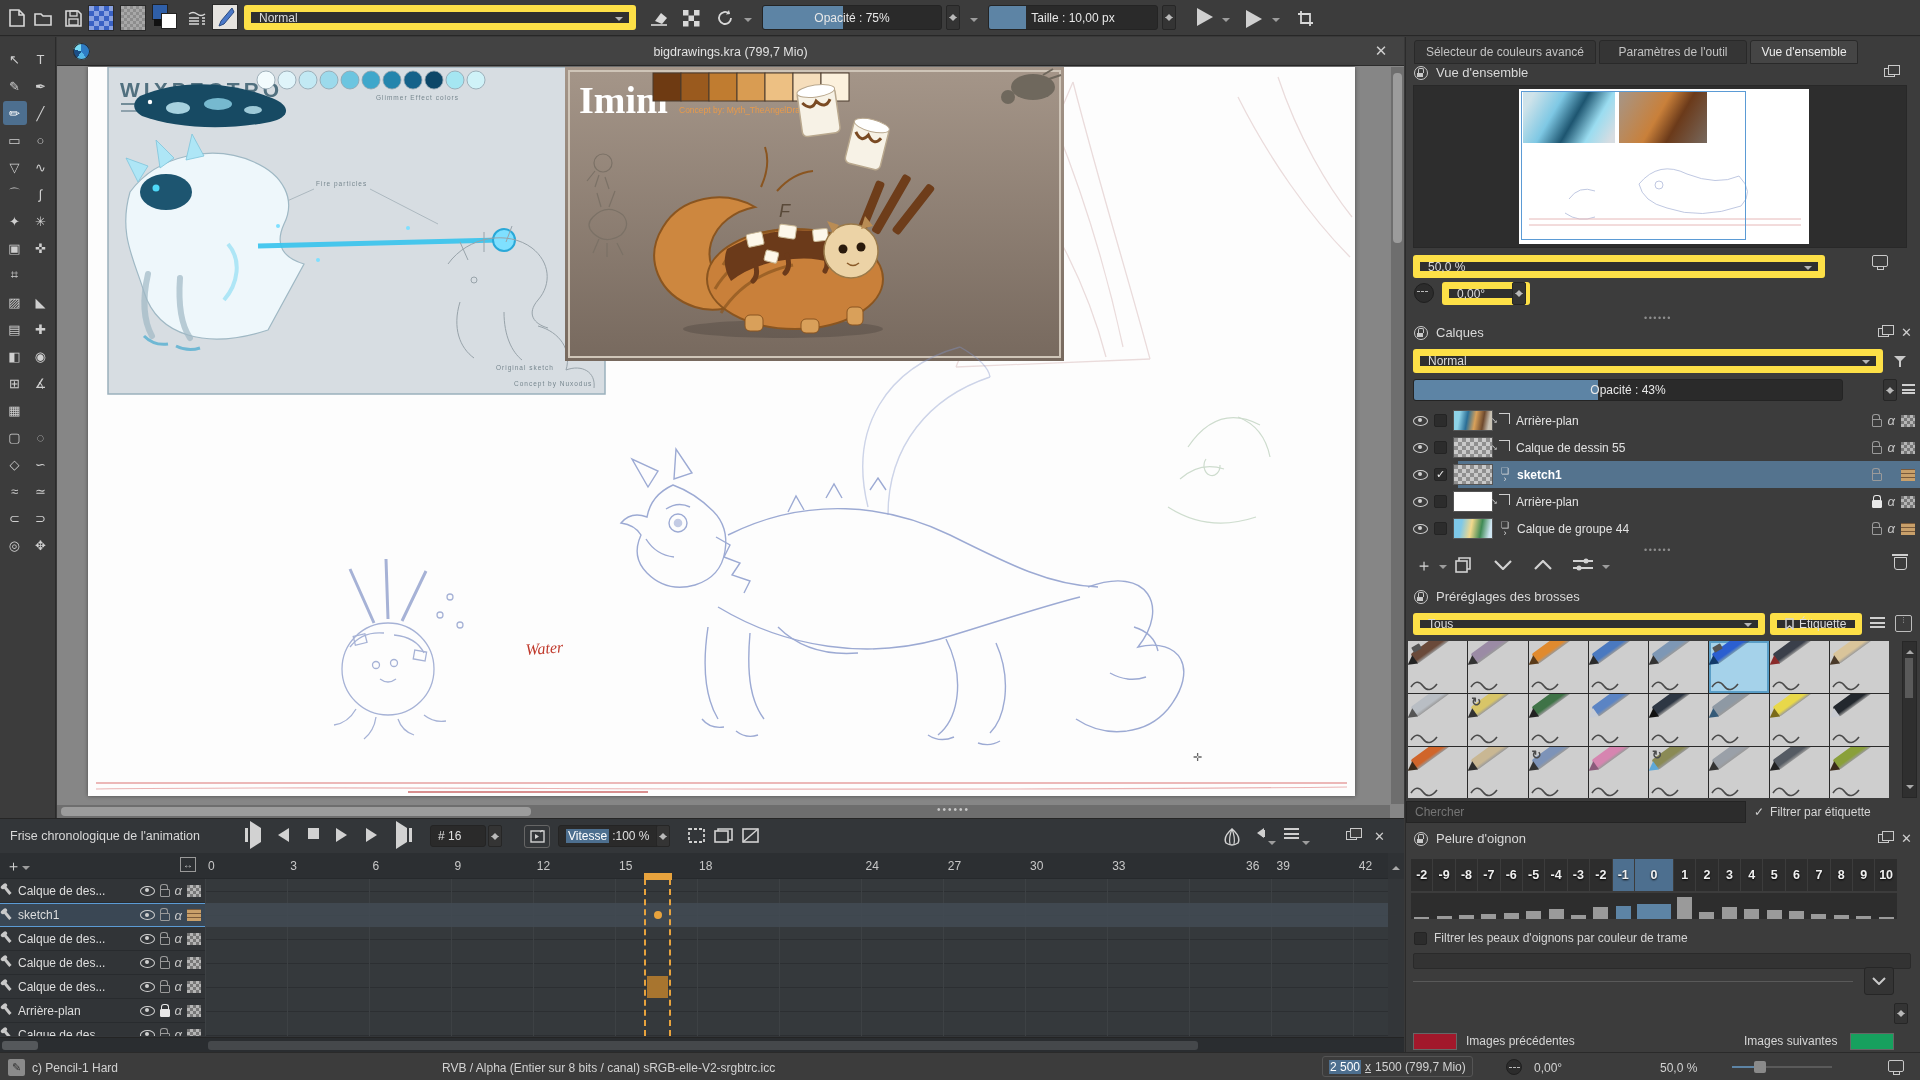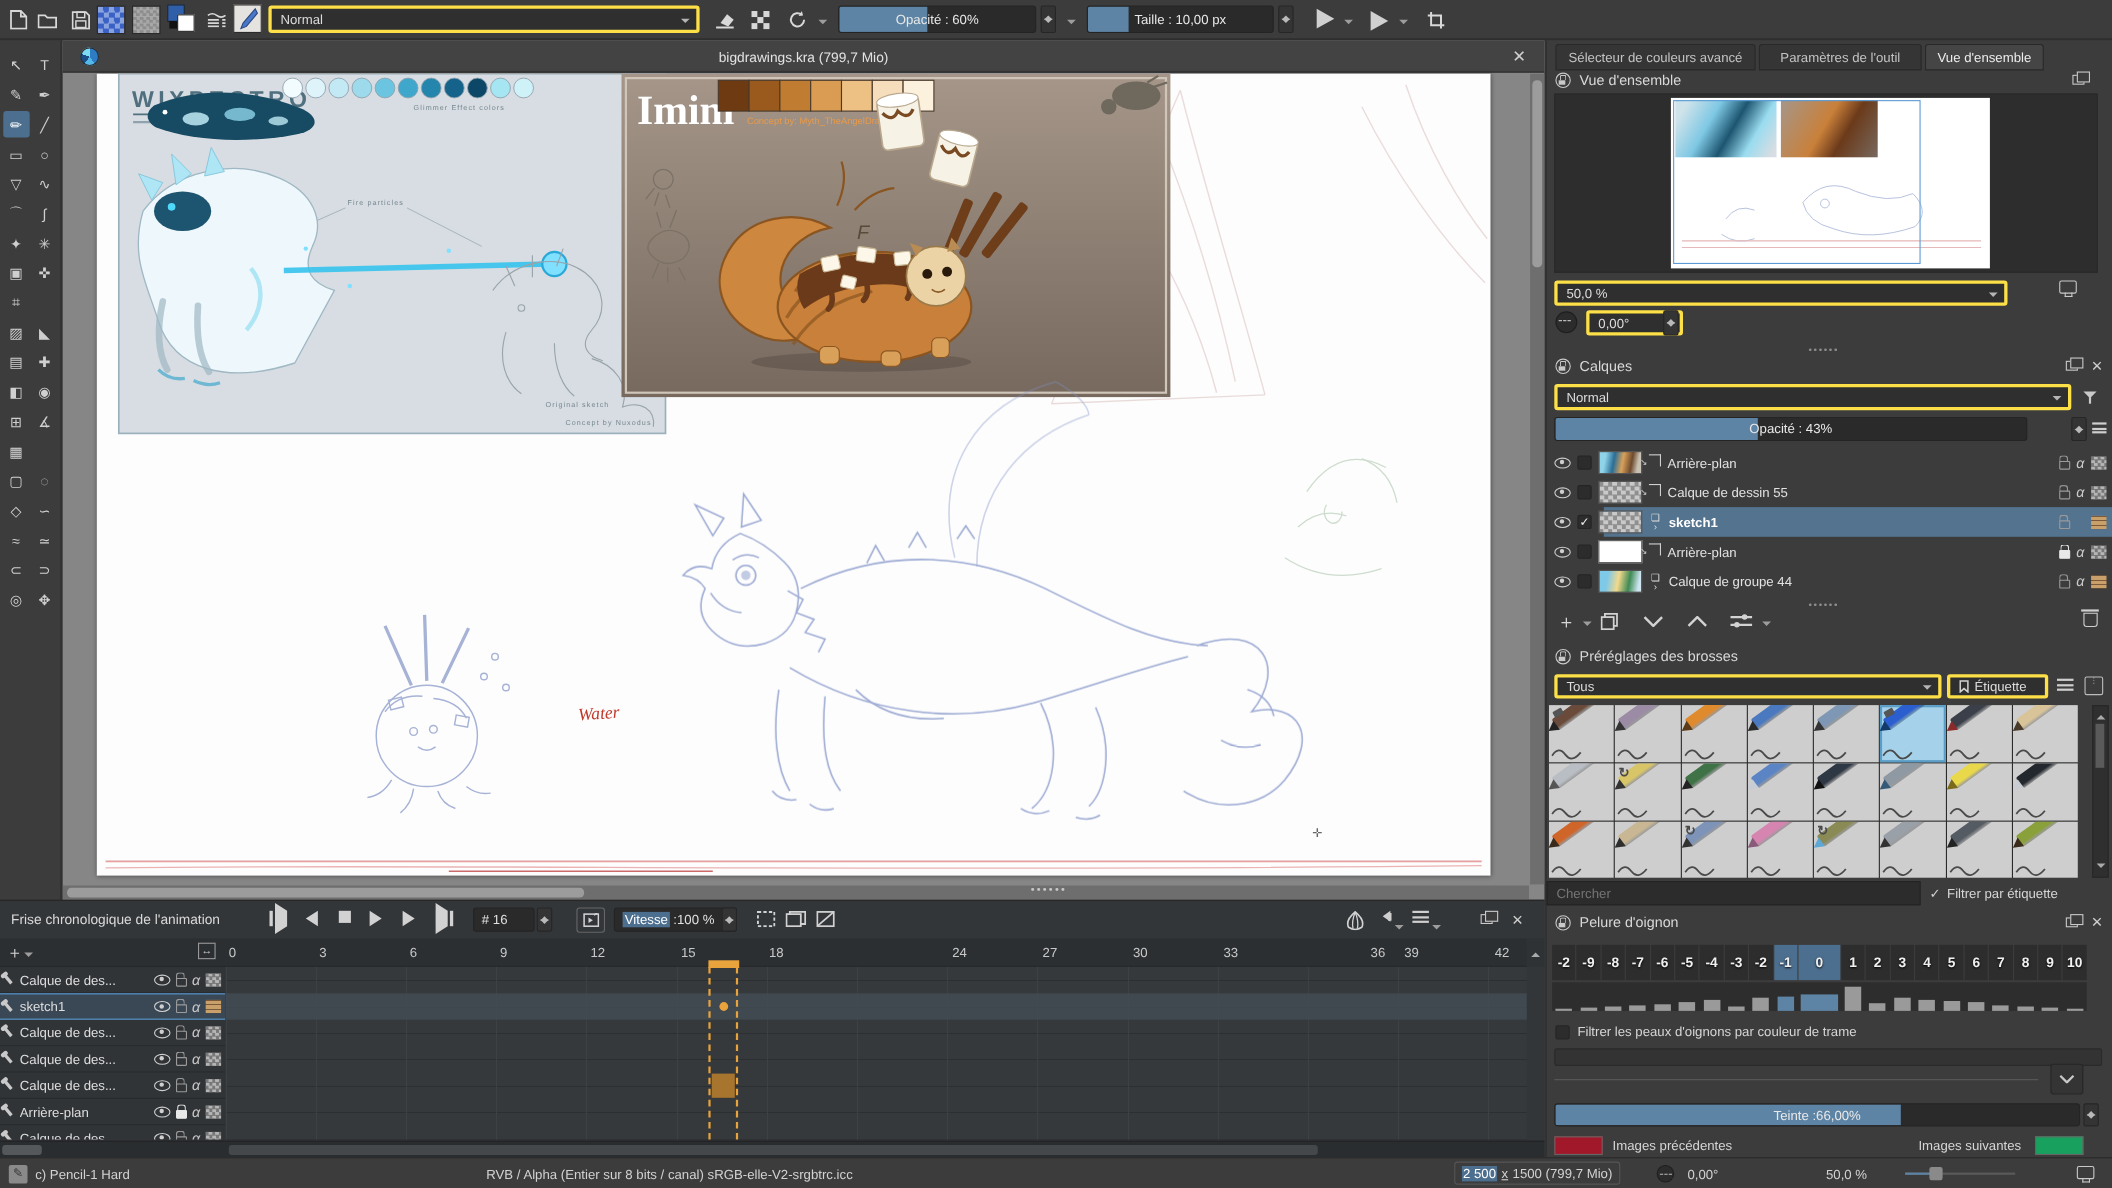--- a/index.html
+++ b/index.html
@@ -5,21 +5,21 @@
   * { margin:0; padding:0; box-sizing:border-box; }
   html,body { width:1920px; height:1080px; overflow:hidden; background:#393939;
     font-family:"Liberation Sans", sans-serif; font-size:12px; color:#d6d6d6; }
   .abs { position:absolute; }
   #app { position:relative; width:1920px; height:1080px; }
 
   
   #topbar { left:0; top:0; width:1920px; height:36px; background:#3c3c3c; border-bottom:1px solid #272727; }
   .tb-ico { position:absolute; top:7px; width:22px; height:22px; display:flex; align-items:center; justify-content:center; color:#d8d8d8; }
   .swatch { position:absolute; top:5px; width:26px; height:26px; border:1px solid #2a2a2a; }
-  .dropdown { position:absolute; background:#2f2f2f; border:3px solid #fde047; border-radius:3px; display:flex; align-items:center; padding:0 8px; color:#dcdcdc; }
+  .dropdown { position:absolute; background:#2f2f2f; border:7px solid #fde047; border-radius:3px; display:flex; align-items:center; padding:0 8px; color:#dcdcdc; }
   .dd-arrow { position:absolute; right:6px; width:0; height:0; border:4px solid transparent; border-top-color:#b5b5b5; top:50%; margin-top:-1px; }
   .slider { position:absolute; background:#2a2a2a; border:1px solid #242424; border-radius:3px; overflow:hidden; }
   .slider .fill { position:absolute; left:0; top:0; bottom:0; background:#5d84a5; }
   .slider .lab { position:absolute; left:0; right:0; top:0; bottom:0; display:flex; align-items:center; justify-content:center; color:#e8e8e8; }
   .spin { position:absolute; width:14px; display:flex; flex-direction:column; align-items:center; justify-content:center; gap:3px; background:#343434; border:1px solid #262626; border-radius:2px; }
   .spin i { width:0; height:0; border:4px solid transparent; }
   .spin i.up { border-bottom-color:#b9b9b9; margin-bottom:-2px; }
   .spin i.dn { border-top-color:#b9b9b9; margin-top:-2px; }
   .flip-h { width:0;height:0;border-left:9px solid transparent;border-right:9px solid transparent;border-bottom:16px solid #d0d0d0; transform:rotate(90deg); }
   .flip-v { width:0;height:0;border-top:9px solid transparent;border-bottom:9px solid transparent;border-left:16px solid #d0d0d0; }
@@ -237,21 +237,21 @@
       </div>
     <div class="tb-ico" style="left:714px">
       <svg width="19" height="19" viewBox="0 0 19 19">
           <path d="M15 9 a6 6 0 1 1 -2 -4.5" fill="none" stroke="#d8d8d8" stroke-width="1.8"></path>
           <path d="M13 1 l1 4 l-4 0.5 z" fill="#d8d8d8"></path>
         </svg>
       </div>
     <i class="mini-dd" style="left:744px"></i>
     <div class="slider" style="left:762px; top:5px; width:180px; height:25px">
       <div class="fill" style="width:45%"></div>
-      <span class="lab">Opacité : 60%</span>
+      <span class="lab">Opacité : 75%</span>
     </div>
     <div class="spin" style="left:946px; top:5px; height:25px">
         <i class="up"></i>
         <i class="dn"></i>
       </div>
     <i class="mini-dd" style="left:970px"></i>
     <div class="slider" style="left:988px; top:5px; width:170px; height:25px">
       <div class="fill" style="width:22%"></div>
       <span class="lab">Taille : 10,00 px</span>
     </div>
@@ -996,24 +996,20 @@
       <span class="cbox"></span>
       <span>Filtrer les peaux d'oignons par couleur de trame</span>
     </div>
     <div class="abs" style="left:7px; top:916px; width:498px; height:16px; background:#333333; border:1px solid #2a2a2a; border-radius:2px"></div>
     <div class="abs" style="left:7px; top:944px; width:440px; border-top:1px solid #595959"></div>
     <div class="abs" style="left:458px; top:930px; width:30px; height:28px; background:#343434; border:1px solid #262626; border-radius:3px; display:flex; align-items:center; justify-content:center">
       <svg width="14" height="8" viewBox="0 0 14 8">
           <path d="M1 1 L7 7 L13 1" fill="none" stroke="#c9c9c9" stroke-width="2"></path>
         </svg>
       </div>
-    <div class="slider" style="left:7px; top:966px; width:478px; height:21px">
-      <div class="fill" style="width:66%"></div>
-      <span class="lab">Teinte :66,00%</span>
-    </div>
     <div class="spin" style="left:488px; top:966px; height:21px">
         <i class="up"></i>
         <i class="dn"></i>
       </div>
     <div class="abs" style="left: 7px; top: 996px; width: 44px; height: 17px; border: 1px solid rgb(102, 102, 102); background: rgb(162, 24, 43);" id="prev-swatch"></div>
     <div class="abs" style="left:60px; top:997px">Images précédentes</div>
     <div class="abs" style="left:338px; top:997px">Images suivantes</div>
     <div class="abs" style="left: 444px; top: 996px; width: 44px; height: 17px; border: 1px solid rgb(102, 102, 102); background: rgb(23, 160, 94);" id="next-swatch"></div>
   </div>
 

